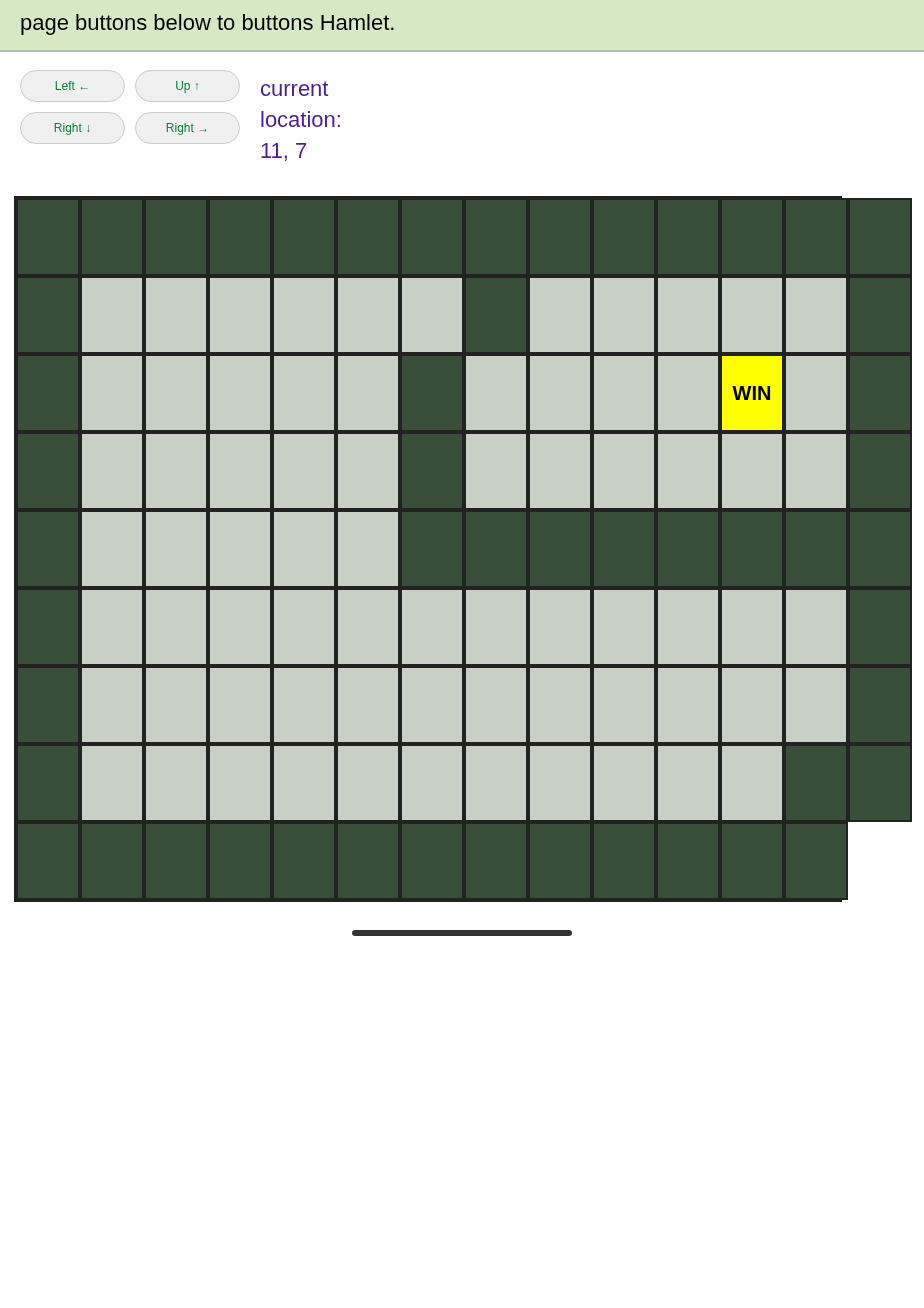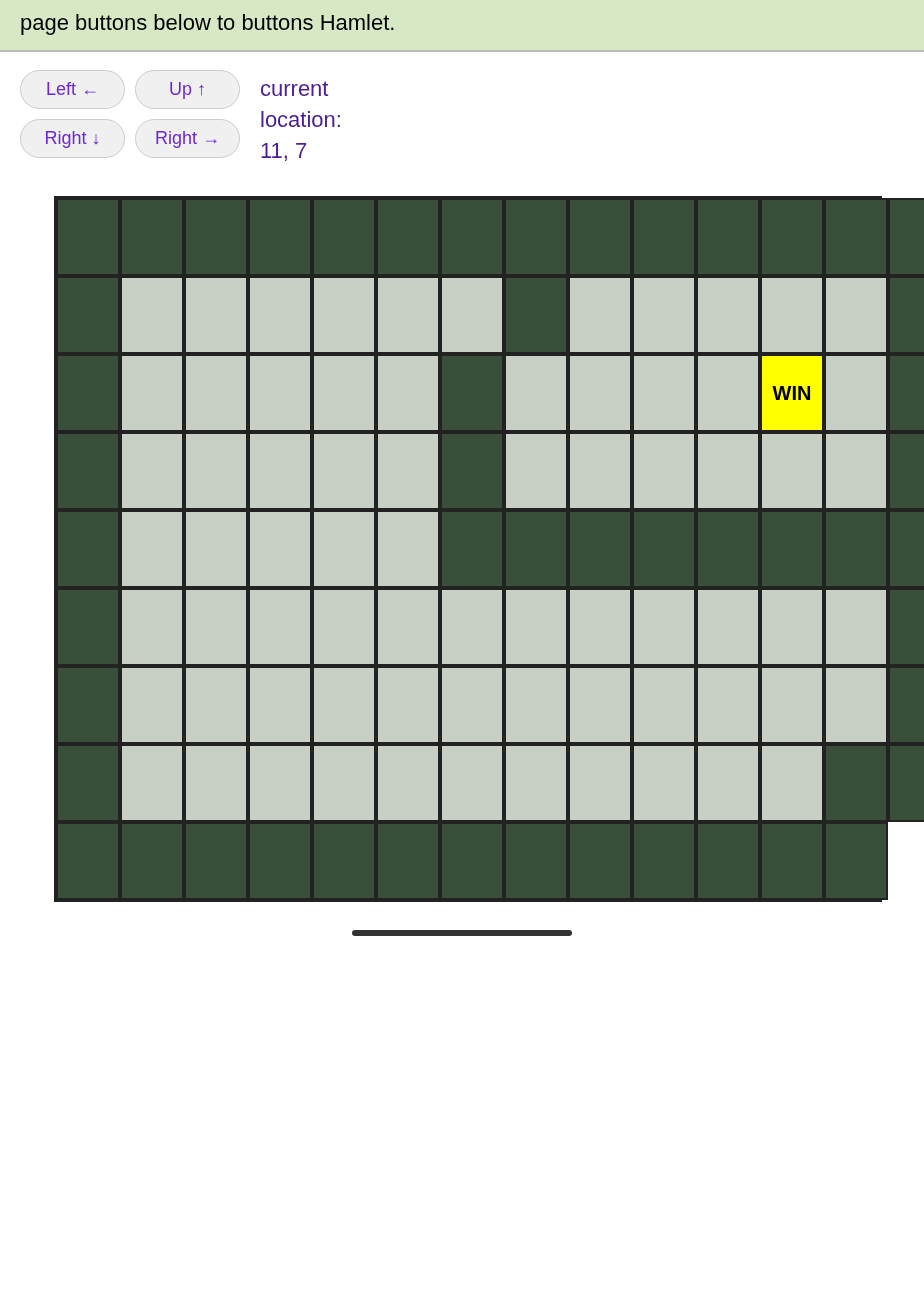--- a/index.html
+++ b/index.html
@@ -32,22 +32,22 @@
       grid-template-columns: 1fr 1fr;
       gap: 10px;
       width: 220px;
     }
 
     .dir-btn {
       background: #f0f0f0;
       border: 1.5px solid #ccc;
       border-radius: 20px;
       padding: 8px 18px;
-      font-size: 18px;
-      color: #6d28d9;
+      font-size: 12px;
+      color: #15803d;
       cursor: pointer;
       text-align: center;
       white-space: nowrap;
     }
 
     #info-area {
       display: flex;
       gap: 50px;
       font-size: 22px;
       color: #4c1d95;
@@ -63,21 +63,20 @@
       background: #fff;
     }
 
     #game-grid {
       display: grid;
       grid-template-columns: repeat(14, 1fr);
       grid-template-rows: repeat(9, 1fr);
       gap: 0;
       border: 2px solid #222;
       width: 828px;
-      margin-left: 40px;
     }
 
     .cell {
       width: 64px;
       height: 78px;
       border: 2px solid #222;
       display: flex;
       align-items: center;
       justify-content: center;
       font-size: 15px;

